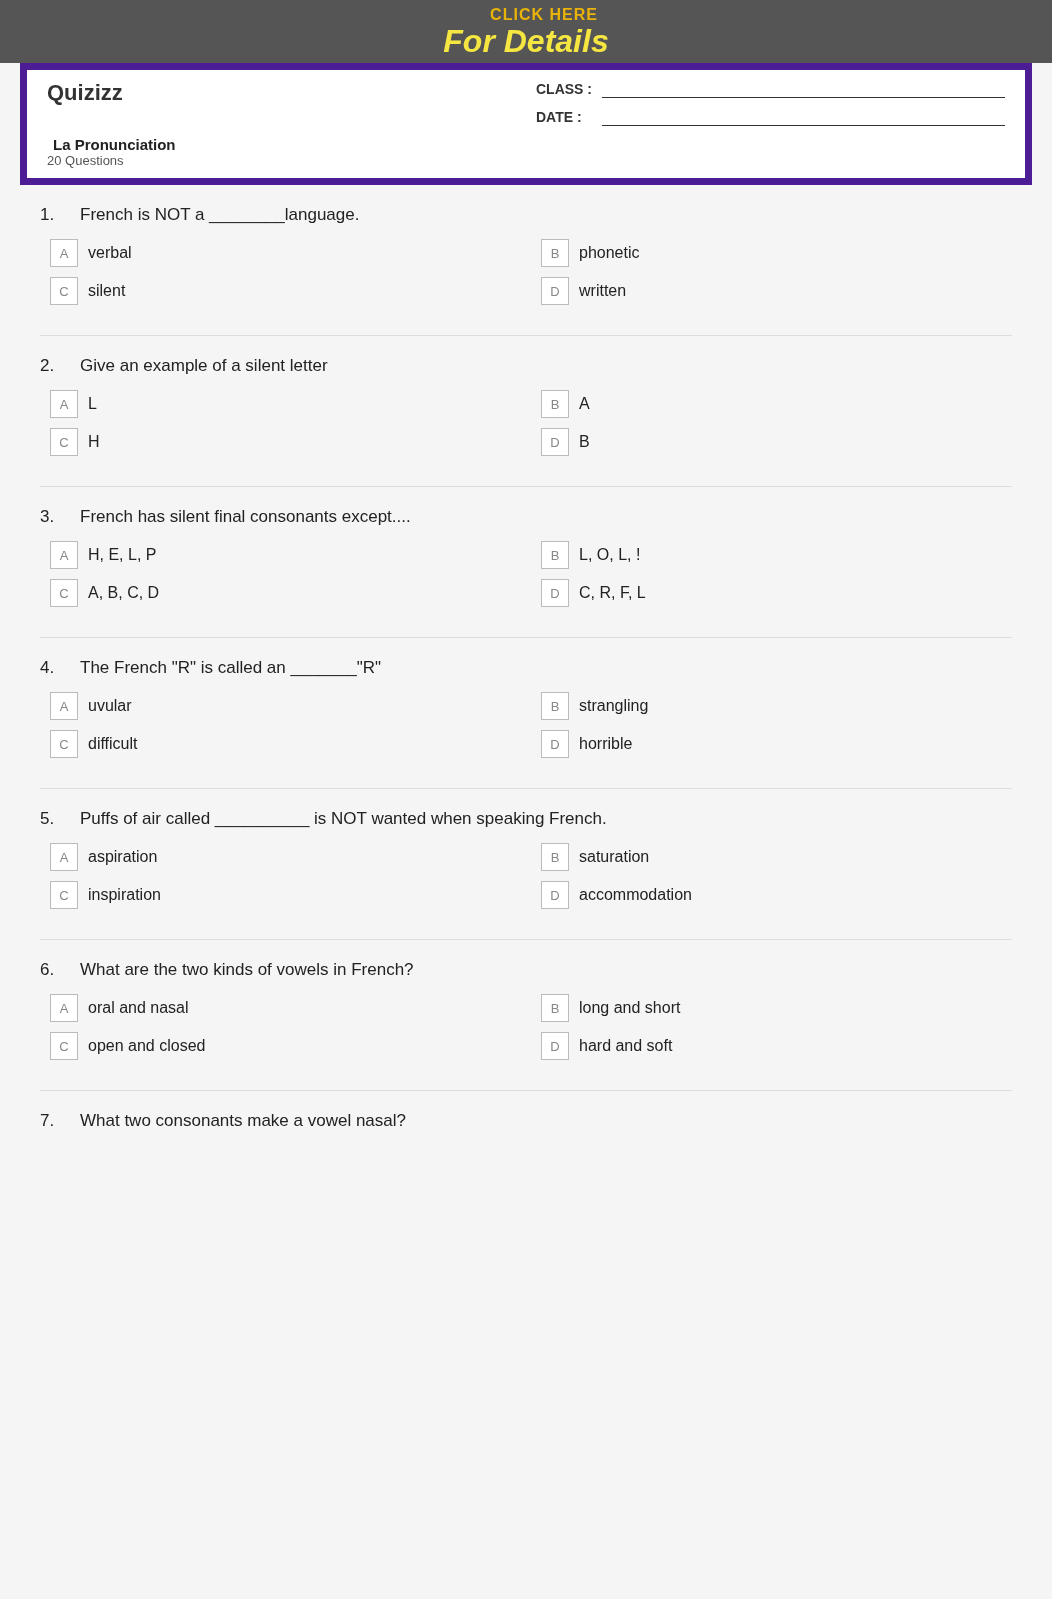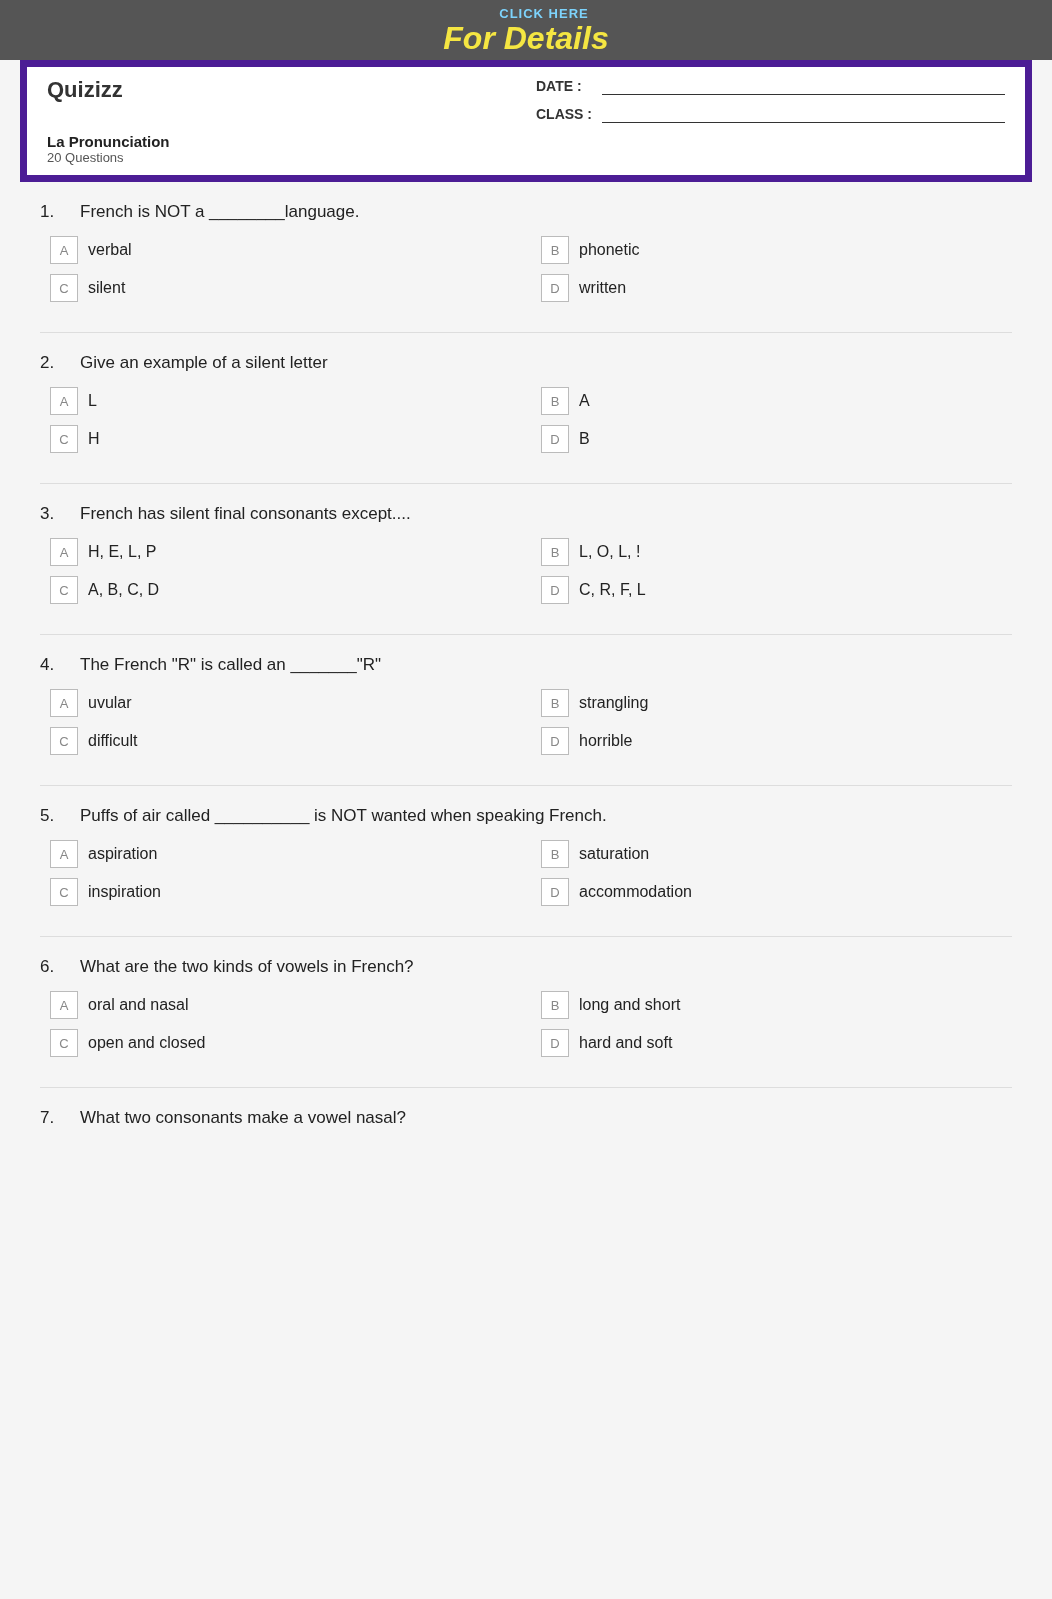--- a/index.html
+++ b/index.html
@@ -8,22 +8,22 @@
       background: #f5f5f5;
       width: 1052px;
       min-height: 1599px;
     }
     .top-banner {
       background: #555;
       text-align: center;
       padding: 6px 0 0 0;
     }
     .click-here {
-      color: #7dd3fc;
-      font-size: 13px;
+      color: #eab308;
+      font-size: 16px;
       font-weight: bold;
       letter-spacing: 1px;
       padding-left: 36px;
     }
     .for-details {
       color: #f5e642;
       font-size: 32px;
       font-weight: 900;
       font-style: italic;
       display: block;
@@ -46,20 +46,21 @@
       font-size: 22px;
       font-weight: 900;
       color: #333;
       font-family: Arial, sans-serif;
     }
     .quiz-title {
       font-size: 15px;
       font-weight: bold;
       color: #222;
       margin-top: 28px;
+      margin-left: 6px;
     }
     .quiz-subtitle {
       font-size: 13px;
       color: #555;
     }
     .header-right {
       flex: 1;
       padding-left: 20px;
     }
     .field-row {
@@ -140,25 +141,25 @@
 </div>
 
 <div class="header-box">
   <div class="header-left">
     <div class="quizizz-logo">Quizizz</div>
     <div class="quiz-title" style="margin-top:30px;">La Pronunciation</div>
     <div class="quiz-subtitle">20 Questions</div>
   </div>
   <div class="header-right">
     <div class="field-row">
+      <span class="field-label">CLASS :</span>
+      <div class="field-line"></div>
+    </div>
+    <div class="field-row">
       <span class="field-label">DATE :</span>
-      <div class="field-line"></div>
-    </div>
-    <div class="field-row">
-      <span class="field-label">CLASS :</span>
       <div class="field-line"></div>
     </div>
   </div>
 </div>
 
 <div class="questions-container" id="questions-container">
 <div class="question-block">
       <div class="question-text">
         <span class="question-number">1.</span>
         <span>French is NOT a ________language.</span>

